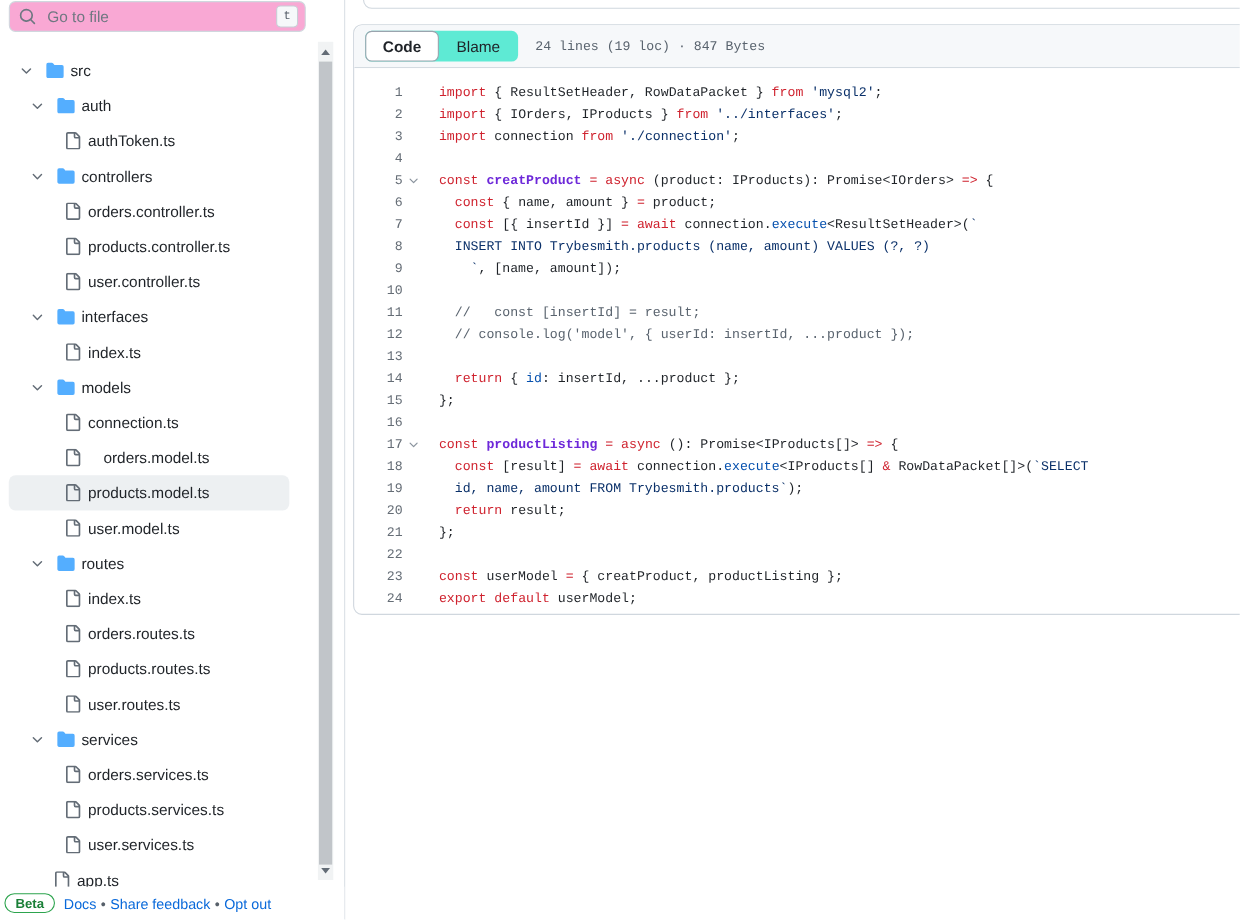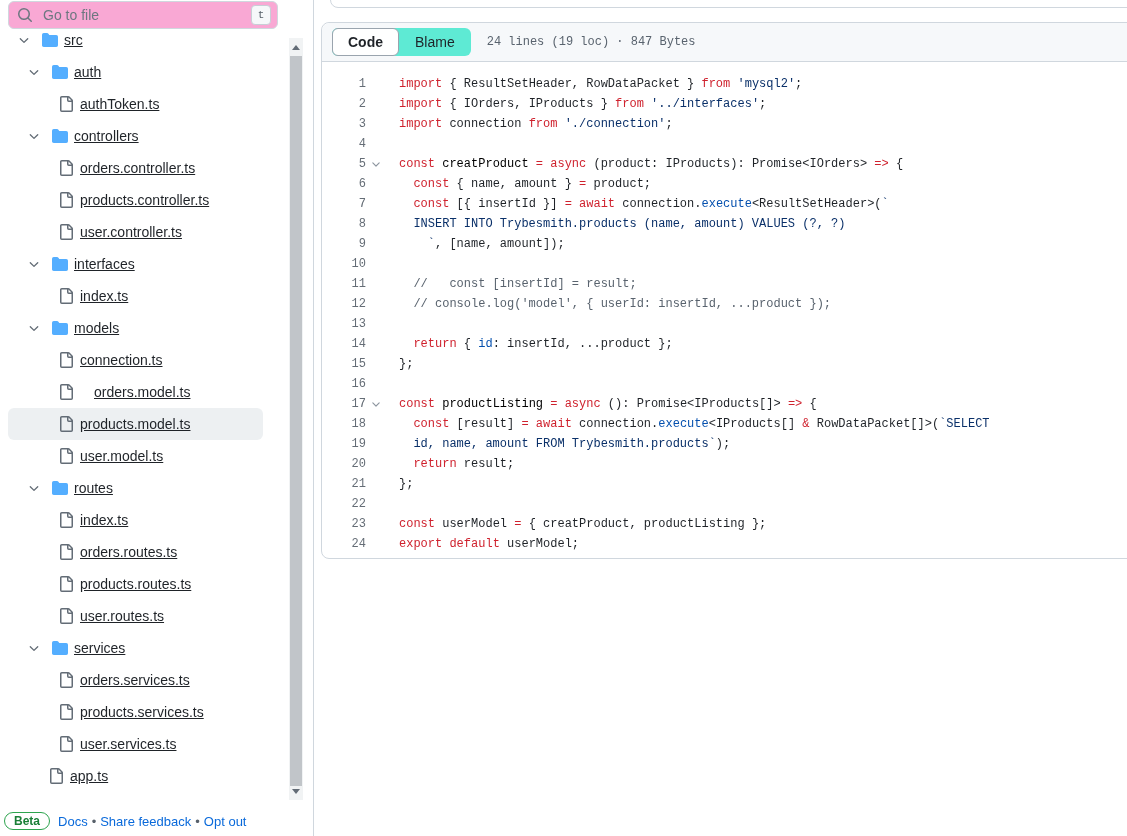--- a/index.html
+++ b/index.html
@@ -26,21 +26,21 @@
     flex:1;border:none;outline:none;background:transparent;
     font-family:"Liberation Sans",sans-serif;font-size:14px;color:#1f2328;
     margin-left:8px;min-width:0;
   }
   .searchbox input::placeholder{color:#6e7781;}
   .kbd-badge{
     flex:none;width:18px;height:18px;border:1px solid #c8ced6;border-radius:4px;
     background:#f6f8fa;color:#57606a;
     font-family:"Liberation Mono",monospace;font-size:11px;line-height:18px;text-align:center;
   }
-  .tree{position:absolute;left:0;top:24px;width:263px;text-decoration:underline;}
+  .tree{position:absolute;left:0;top:48px;width:263px;}
   .tree-row{
     height:32px;display:flex;align-items:center;box-sizing:border-box;
     margin-left:8px;border-radius:6px;cursor:pointer;
   }
   .tree-row.selected{background:rgba(208,215,222,0.38);}
   .tw-chev{flex:none;width:16px;height:16px;margin-right:10px;display:flex;align-items:center;justify-content:center;}
   .tw-icon{flex:none;width:16px;height:16px;margin-right:6px;display:flex;align-items:center;justify-content:center;}
   .tree-label{font-size:14px;color:#1f2328;white-space:nowrap;}
   
   .sb-scroll{
@@ -99,21 +99,21 @@
   .ln{
     flex:none;width:44px;text-align:right;
     font-family:"Liberation Mono",monospace;font-size:12px;color:#656d76;cursor:pointer;
   }
   .fold{flex:none;width:20px;height:20px;display:flex;align-items:center;justify-content:center;cursor:pointer;}
   .code-text{
     flex:none;margin-left:13px;white-space:pre;
     font-family:"Liberation Mono",monospace;font-size:12px;line-height:20px;color:#1f2328;
   }
   .tok-k{color:#cf222e;}
-  .tok-e{color:#000000;}
+  .tok-e{color:#6d28d9;font-weight:bold;}
   .tok-s{color:#0a3069;}
   .tok-b{color:#0550ae;}
   .tok-c{color:#59636e;}
   .tok-p{color:#1f2328;}
 </style>
 </head>
 <body>
 
 <div class="sidebar">
 

